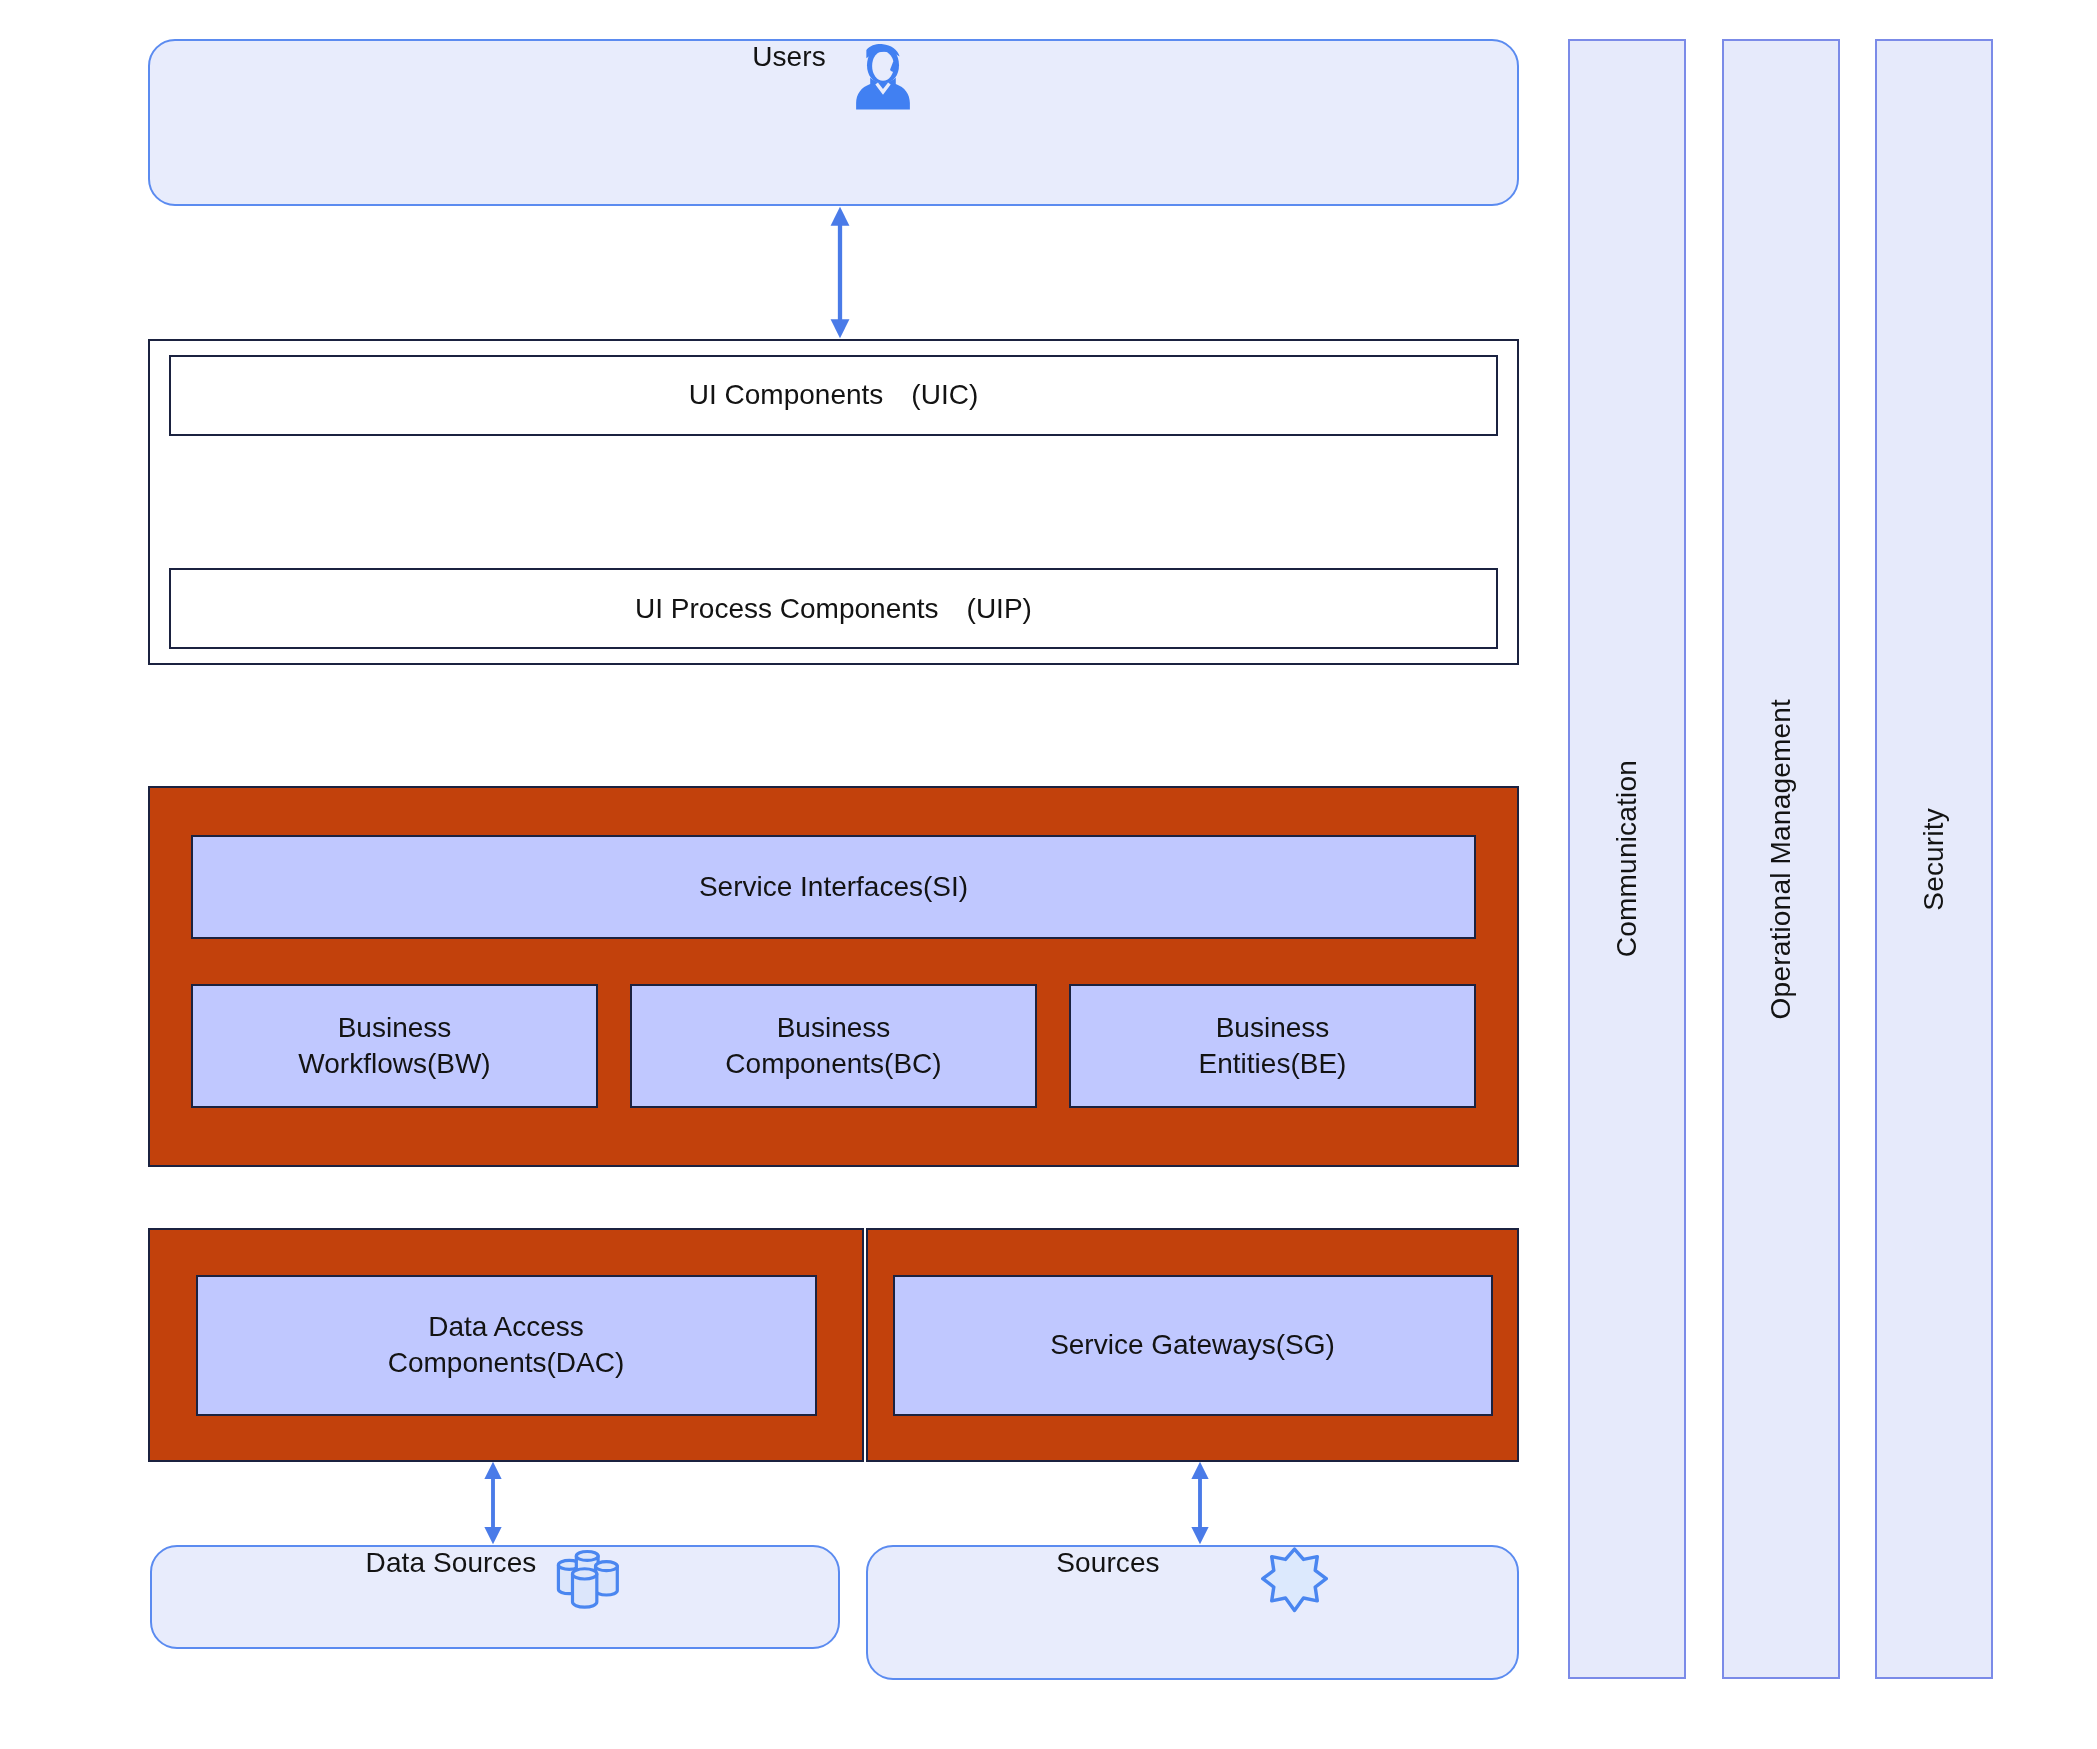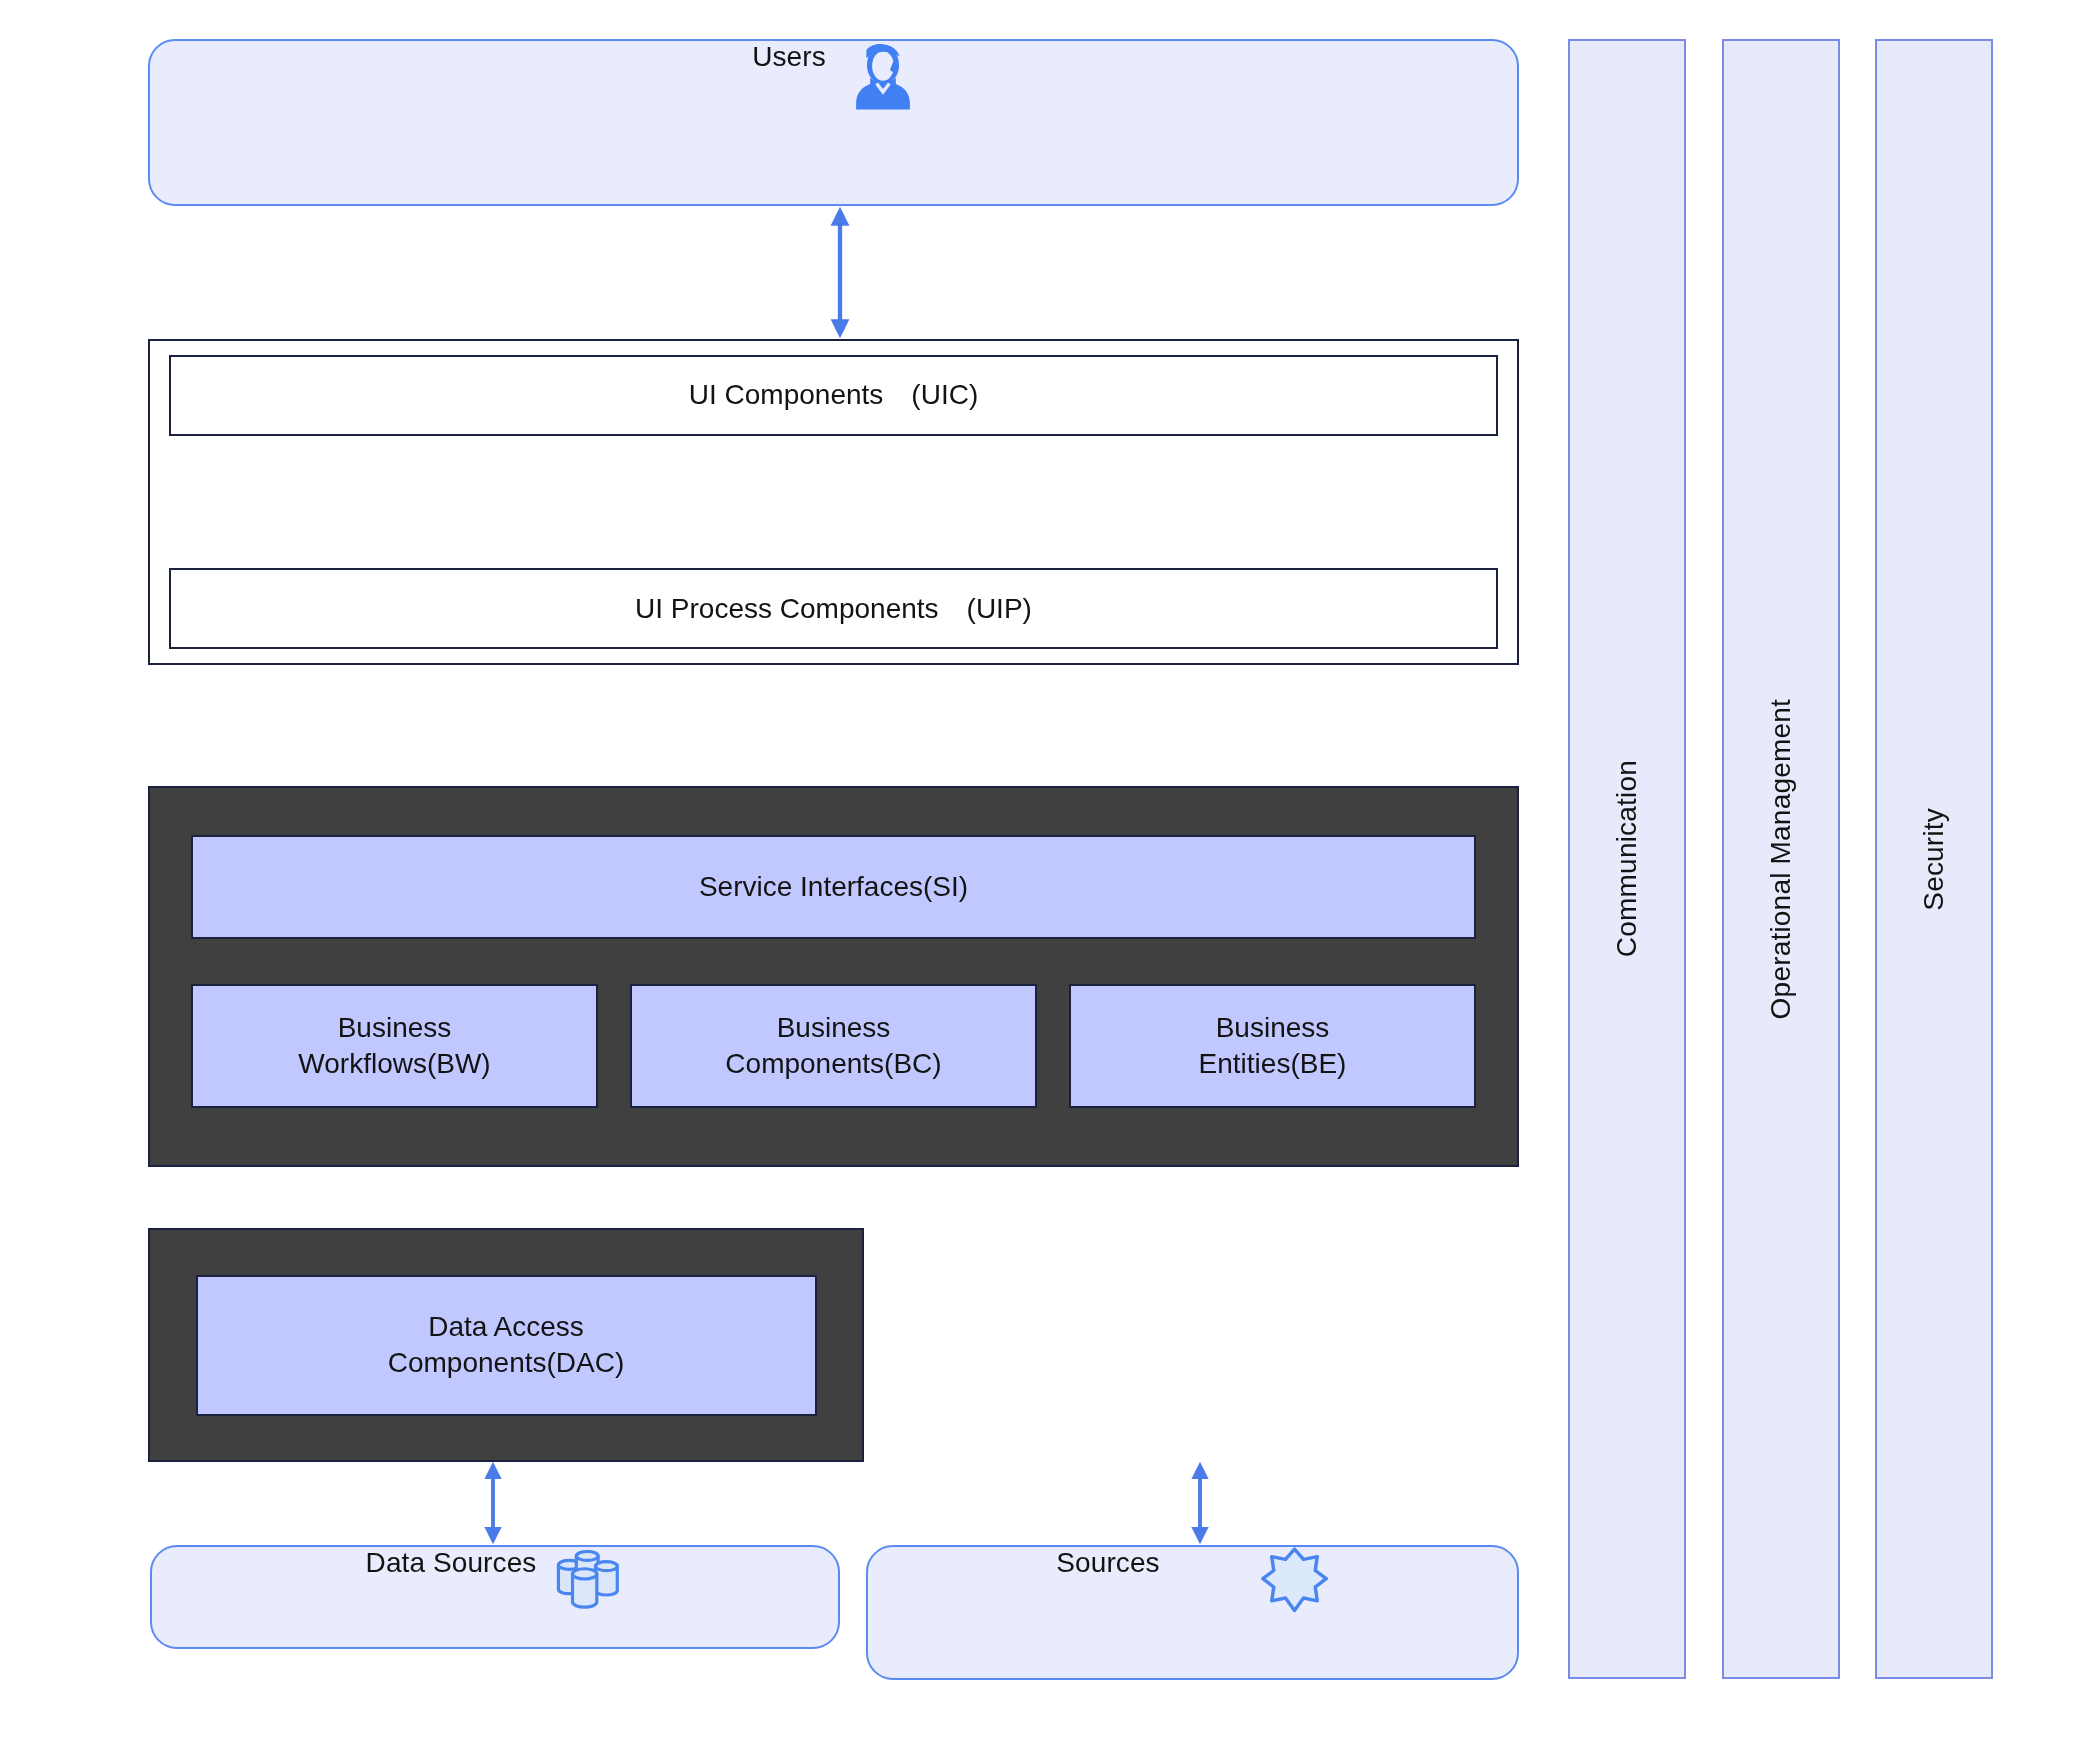--- a/index.html
+++ b/index.html
@@ -54,21 +54,21 @@
     display:flex;
     align-items:center;
     justify-content:center;
     font-size:28px;
     color:#131313;
     white-space:nowrap;
   }
 
   
   .bizLayer{
-    background:#404040;
+    background:#c2410c;
     border:2.1px solid #1B2240;
     display:flex;
     flex-direction:column;
     align-items:center;
     padding:0;
   }
   .bizInner{
     box-sizing:border-box;
     background:#C0C8FF;
     border:2.1px solid #1B2240;
@@ -157,20 +157,25 @@
     </div>
   </div>
 
   <div class="box bizLayer" style="left:148px;top:1228px;width:716px;height:234px;justify-content:center;">
     <div class="bizInner" style="width:621px;height:141px;flex-direction:column;">
       <span>Data Access</span>
       <span>Components(DAC)</span>
     </div>
   </div>
 
+  <div class="box bizLayer" style="left:866px;top:1228px;width:653px;height:234px;justify-content:center;">
+    <div class="bizInner" style="width:600px;height:141px;">
+      <span>Service Gateways(SG)</span>
+    </div>
+  </div>
 
   <div class="arrow" style="left:480px;top:1461px;width:26px;height:84px;">
     <svg width="26" height="84" viewBox="0 0 60 195">
       <line x1="30" y1="30" x2="30" y2="165" stroke="#4A7BE8" stroke-width="9"></line>
       <polygon points="30,2 50,42 10,42" fill="#4A7BE8"></polygon>
       <polygon points="30,193 50,153 10,153" fill="#4A7BE8"></polygon>
     </svg>
   </div>
 
   <div class="arrow" style="left:1187px;top:1461px;width:26px;height:84px;">

